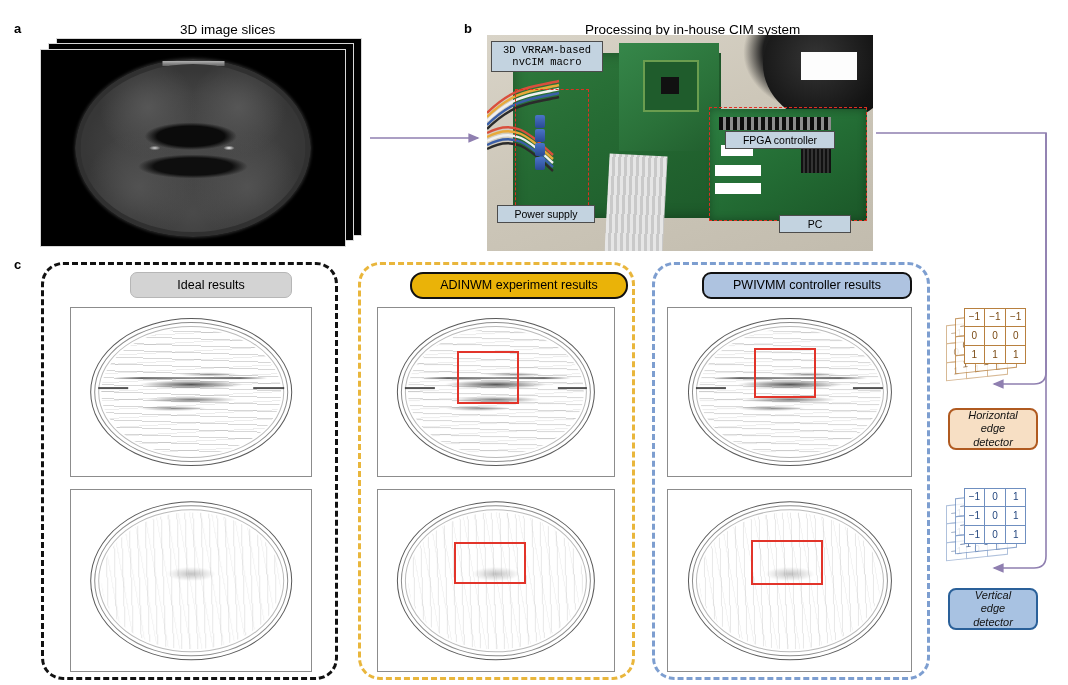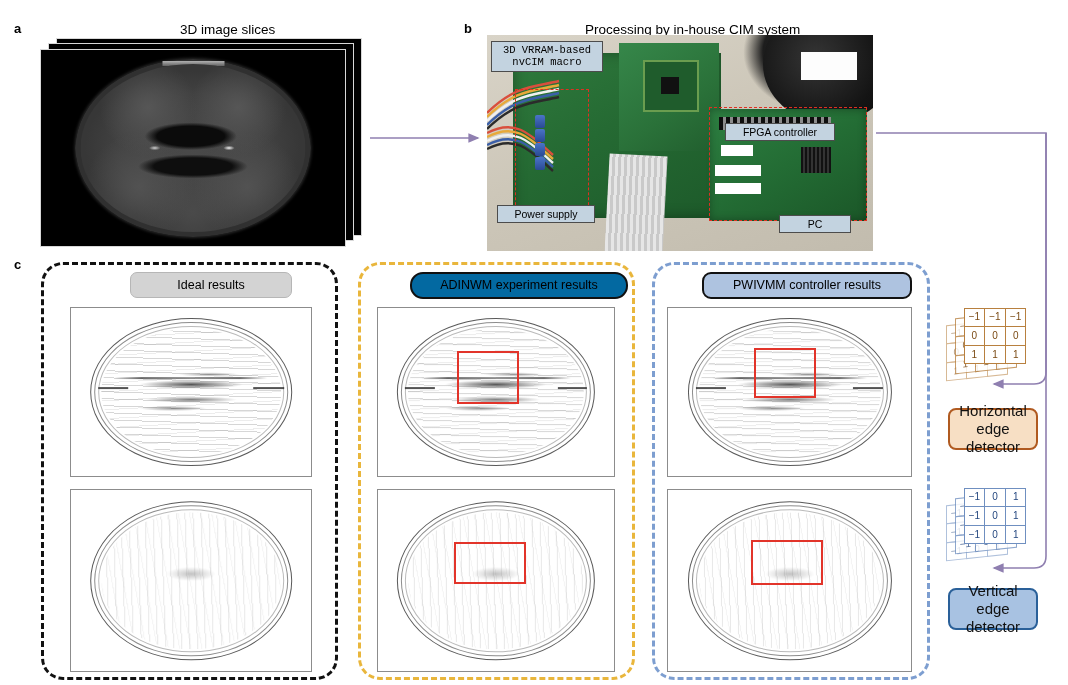--- a/index.html
+++ b/index.html
@@ -244,21 +244,21 @@
   }
   #badge-ideal {
     left: 107px; top: 272px; width: 162px; height: 26px;
     background: #d3d3d3;
     border: 1.5px solid #b6b6b6;
     border-radius: 7px;
     color: #000;
   }
   #badge-adinwm {
     left: 387px; top: 272px; width: 218px; height: 27px;
-    background: #0369a1;
+    background: #eab308;
     border: 2.4px solid #111;
     border-radius: 13px;
     color: #000;
   }
   #badge-pwivmm {
     left: 679px; top: 272px; width: 210px; height: 27px;
     background: #aec3e0;
     border: 2.4px solid #111;
     border-radius: 9px;
     color: #000;
@@ -371,28 +371,29 @@
     color: #7a4a14;
     line-height: 1;
   }
   .k-blue .k-cell { border-color: #6f8fc0; color: #24477f; }
   .k-skew { transform: skewY(-6deg); }
 
   .k-label {
     position: absolute;
     box-sizing: border-box;
     text-align: center;
-    font-size: 15px;
+    font-size: 11px;
     line-height: 1.2;
     border-radius: 8px;
     display: flex;
     align-items: center;
     justify-content: center;
     white-space: pre-line;
     padding: 2px 12px;
+    font-style: italic;
   }
   #label-h-det {
     left: 948px; top: 408px; width: 90px; height: 42px;
     background: #f7dfc4;
     border: 2px solid #b05a20;
     color: #111;
   }
   #label-v-det {
     left: 948px; top: 588px; width: 90px; height: 42px;
     background: #a8c2e2;
@@ -464,21 +465,21 @@
       <div class="pb-conn" style="left:48px; top:52px;"></div>
       <div class="pb-conn" style="left:48px; top:66px;"></div>
       <div class="pb-conn" style="left:48px; top:80px;"></div>
     </div>
 
     <div class="pb-red-dash" style="left:28px; top:54px; width:72px; height:124px;"></div>
     <div class="pb-red-dash" style="left:222px; top:72px; width:156px; height:112px;"></div>
 
     <div class="pb-label" style="left:4px; top:6px; width:100px;font-family:Liberation Mono, monospace;">3D VRRAM-based
 nvCIM macro</div>
-    <div class="pb-label" style="left:238px; top:88px; width:98px;">FPGA controller</div>
+    <div class="pb-label" style="left:238px; top:96px; width:98px;">FPGA controller</div>
     <div class="pb-label" style="left:10px; top:170px; width:86px;">Power supply</div>
     <div class="pb-label" style="left:292px; top:180px; width:60px;">PC</div>
   </div>
 
   <div class="panel-letter" style="left:14px; top:258px;">c</div>
 
   <div class="c-box" id="c-box-ideal"></div>
   <div class="c-box" id="c-box-adinwm"></div>
   <div class="c-box" id="c-box-pwivmm"></div>
 

